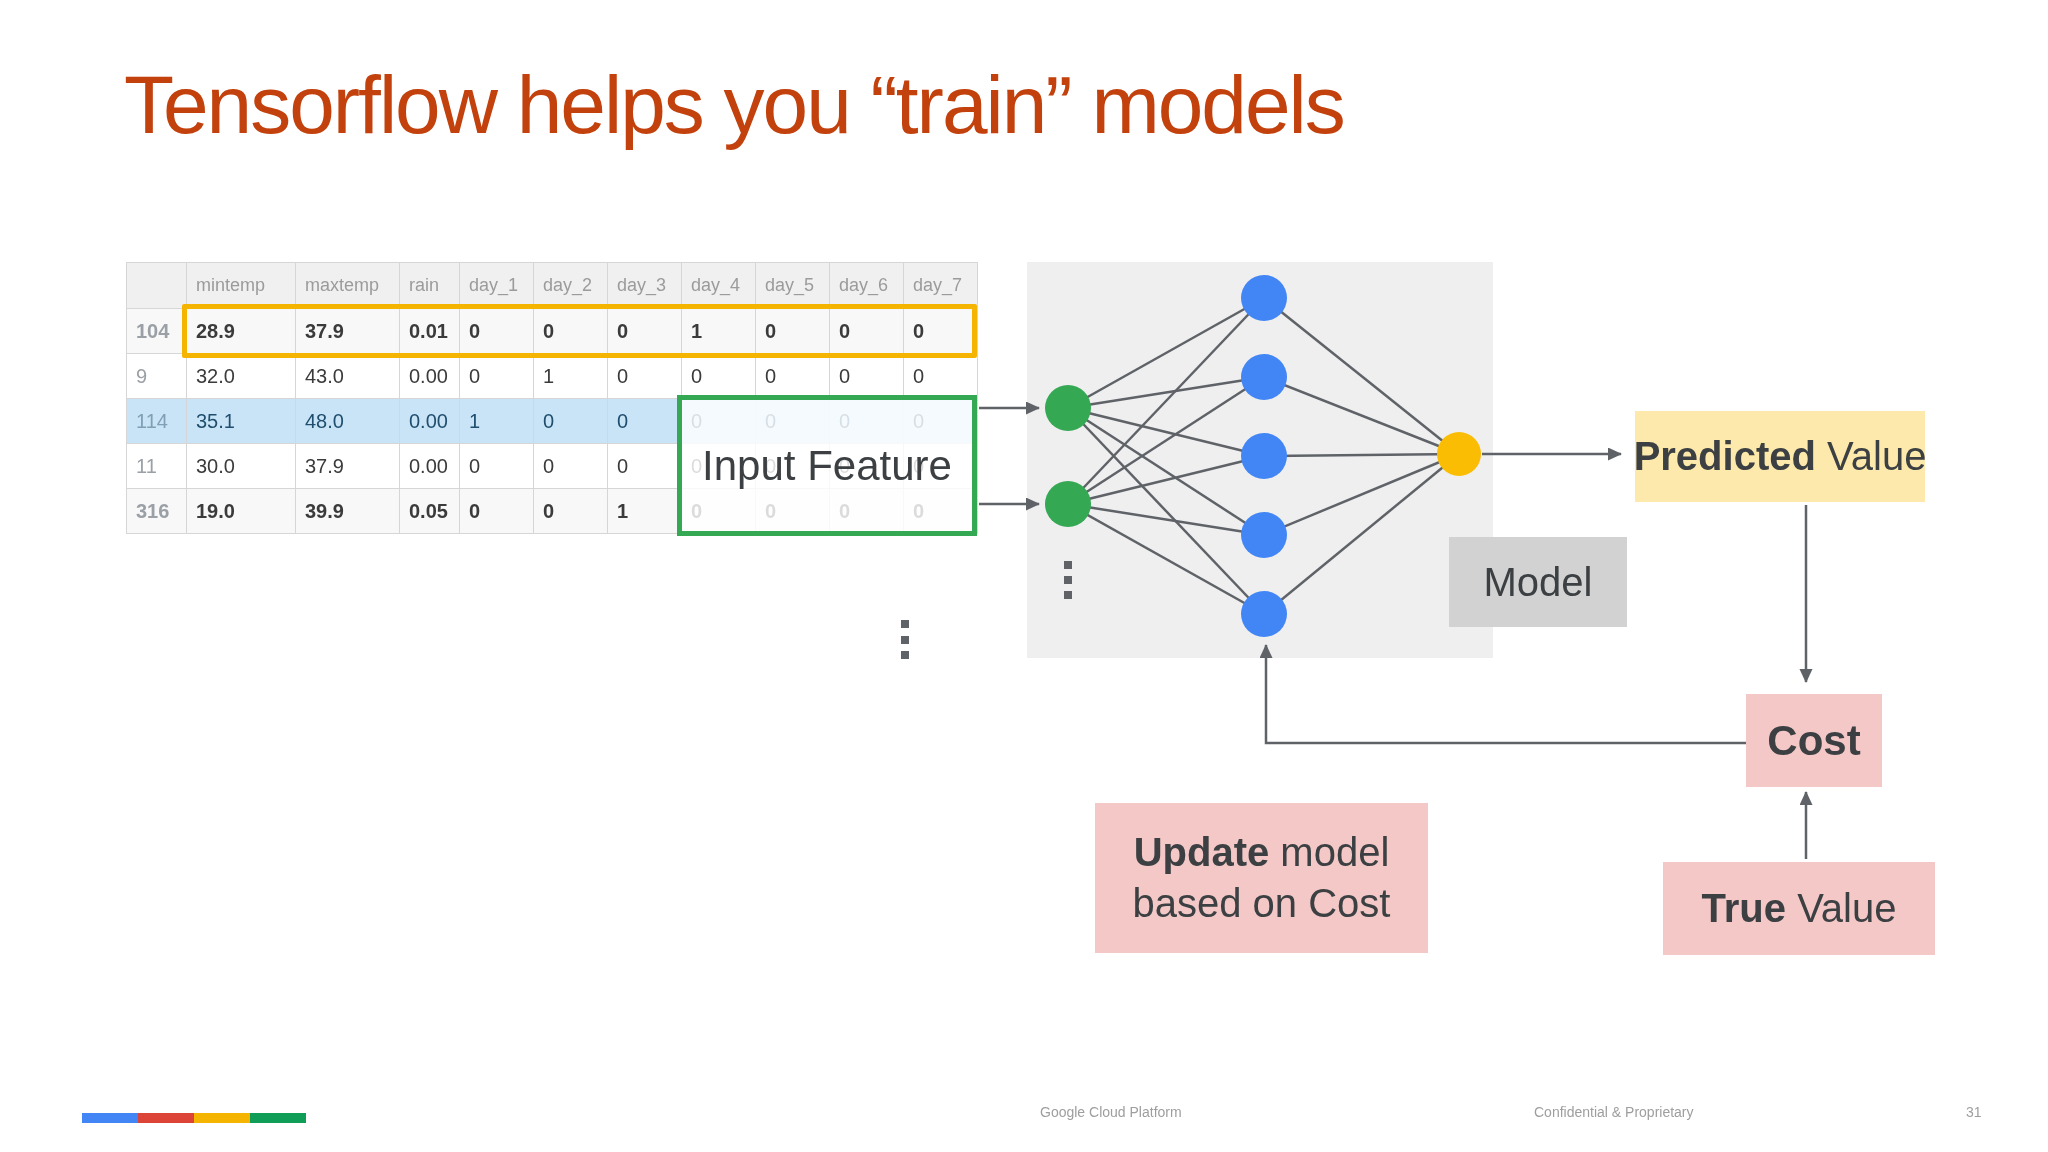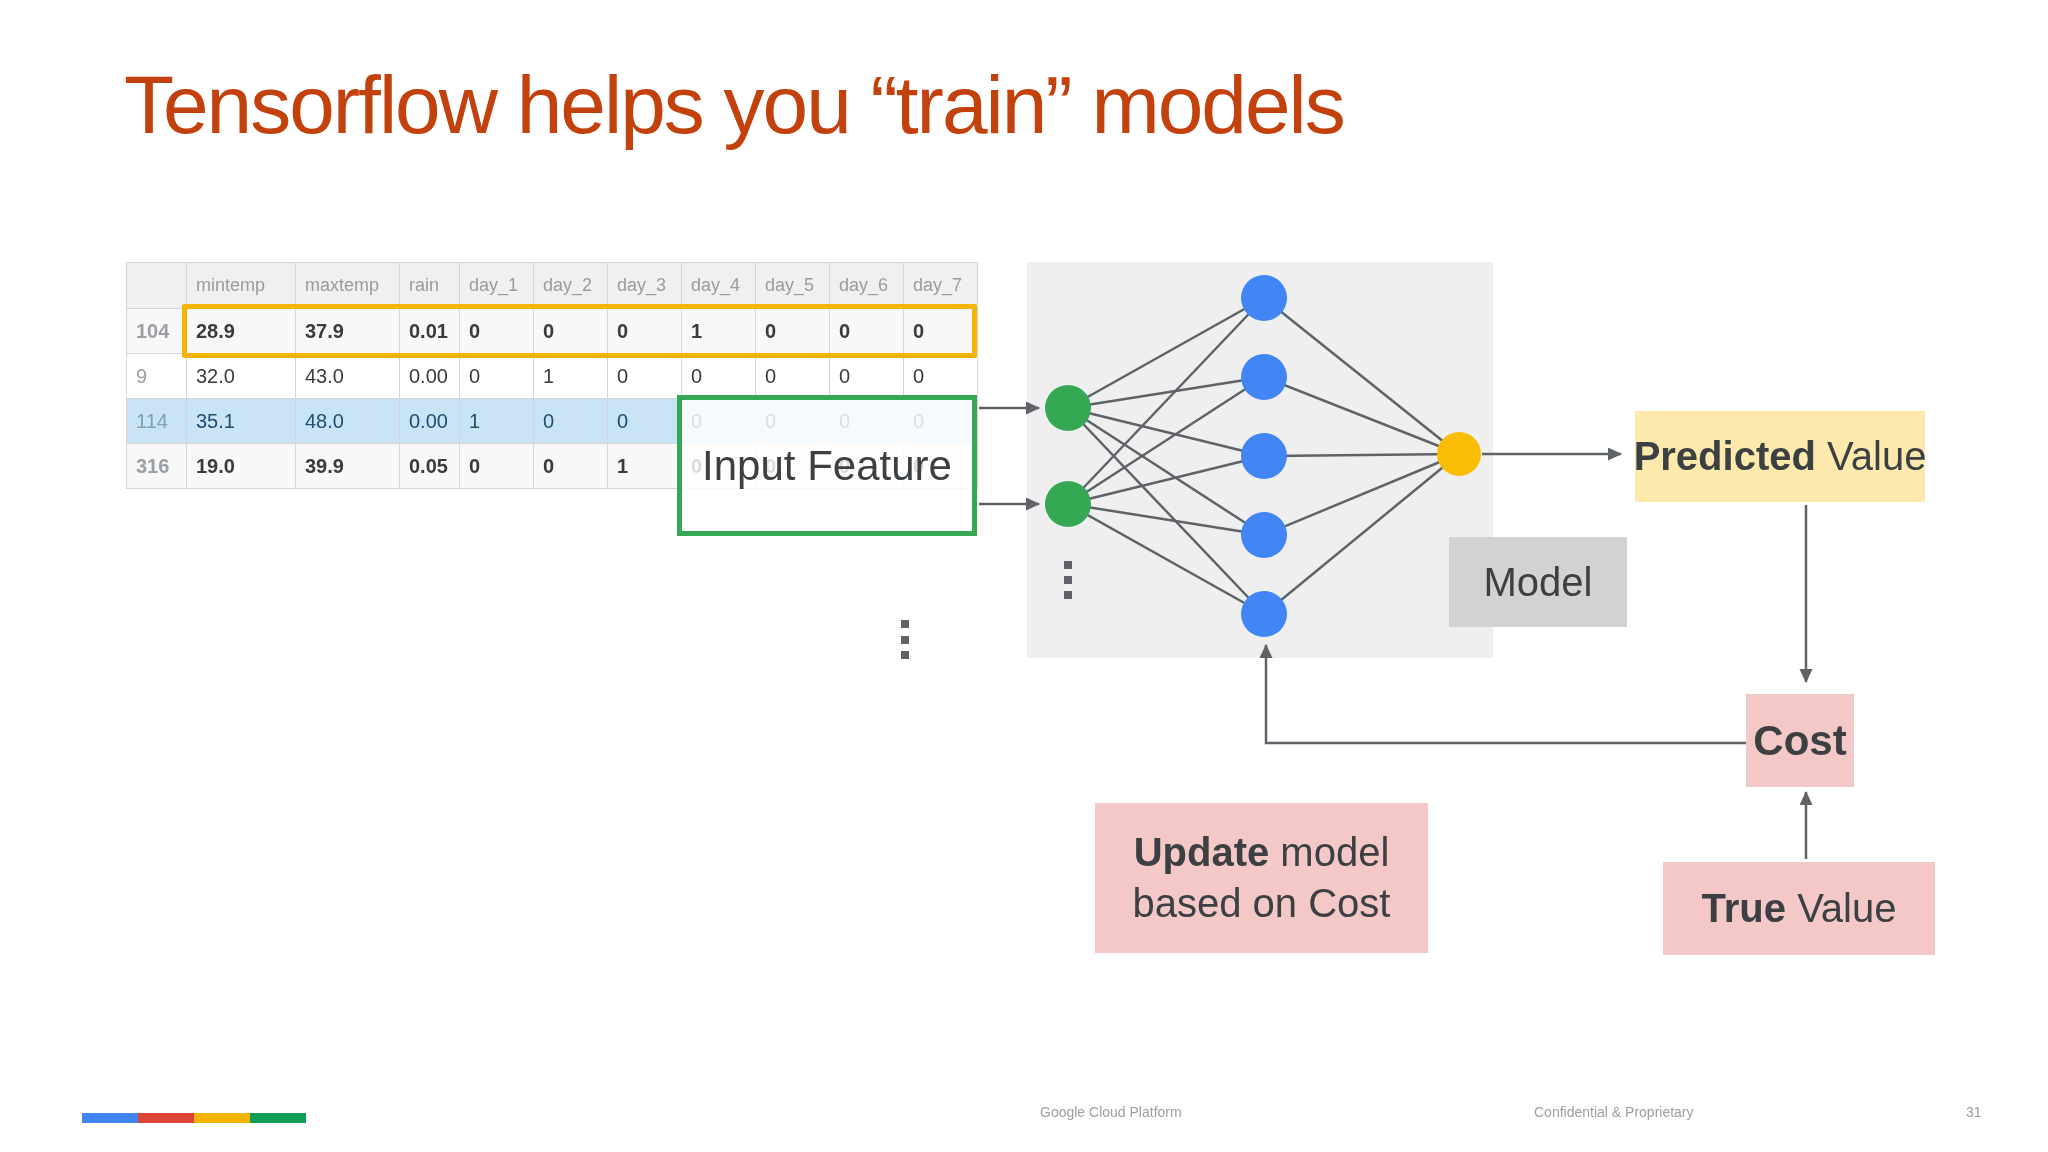--- a/index.html
+++ b/index.html
@@ -52,21 +52,21 @@
   svg.diagram line, svg.diagram polyline{stroke:#5f6368;stroke-width:2.5;fill:none;}
 
   
   .box{
     position:absolute;z-index:5;display:flex;align-items:center;justify-content:center;
     font-size:40px;color:#3c4043;text-align:center;box-sizing:border-box;white-space:nowrap;
   }
   .box b{font-weight:700;}
   .model-box{left:1449px;top:537px;width:178px;height:90px;background:#d2d2d2;}
   .predicted-box{left:1635px;top:411px;width:290px;height:91px;background:#fce9ab;}
-  .cost-box{left:1746px;top:694px;width:108px;height:93px;background:#f3c8c6;font-weight:700;font-size:42px;}
+  .cost-box{left:1746px;top:694px;width:136px;height:93px;background:#f3c8c6;font-weight:700;font-size:42px;}
   .true-box{left:1663px;top:862px;width:272px;height:93px;background:#f3c8c6;}
   .update-box{left:1095px;top:803px;width:333px;height:150px;background:#f3c8c6;line-height:1.28;white-space:normal;}
 
   
   .google-bars{position:absolute;left:82px;top:1113px;width:224px;height:10px;z-index:1;display:flex;}
   .google-bars span{width:56px;height:10px;display:block;}
   .bar-blue{background:#4285F4;}
   .bar-red{background:#DB4437;}
   .bar-yellow{background:#F4B400;}
   .bar-green{background:#0F9D58;}
@@ -144,20 +144,33 @@
         <td>48.0</td>
         <td>0.00</td>
         <td>1</td>
         <td>0</td>
         <td>0</td>
         <td>0</td>
         <td>0</td>
         <td>0</td>
         <td>0</td>
       </tr>
+      <tr class="row-odd">
+        <td class="idx">11</td>
+        <td>30.0</td>
+        <td>37.9</td>
+        <td>0.00</td>
+        <td>0</td>
+        <td>0</td>
+        <td>0</td>
+        <td>0</td>
+        <td>0</td>
+        <td>0</td>
+        <td>0</td>
+      </tr>
       <tr class="row-even">
         <td class="idx">316</td>
         <td>19.0</td>
         <td>39.9</td>
         <td>0.05</td>
         <td>0</td>
         <td>0</td>
         <td>1</td>
         <td>0</td>
         <td>0</td>

